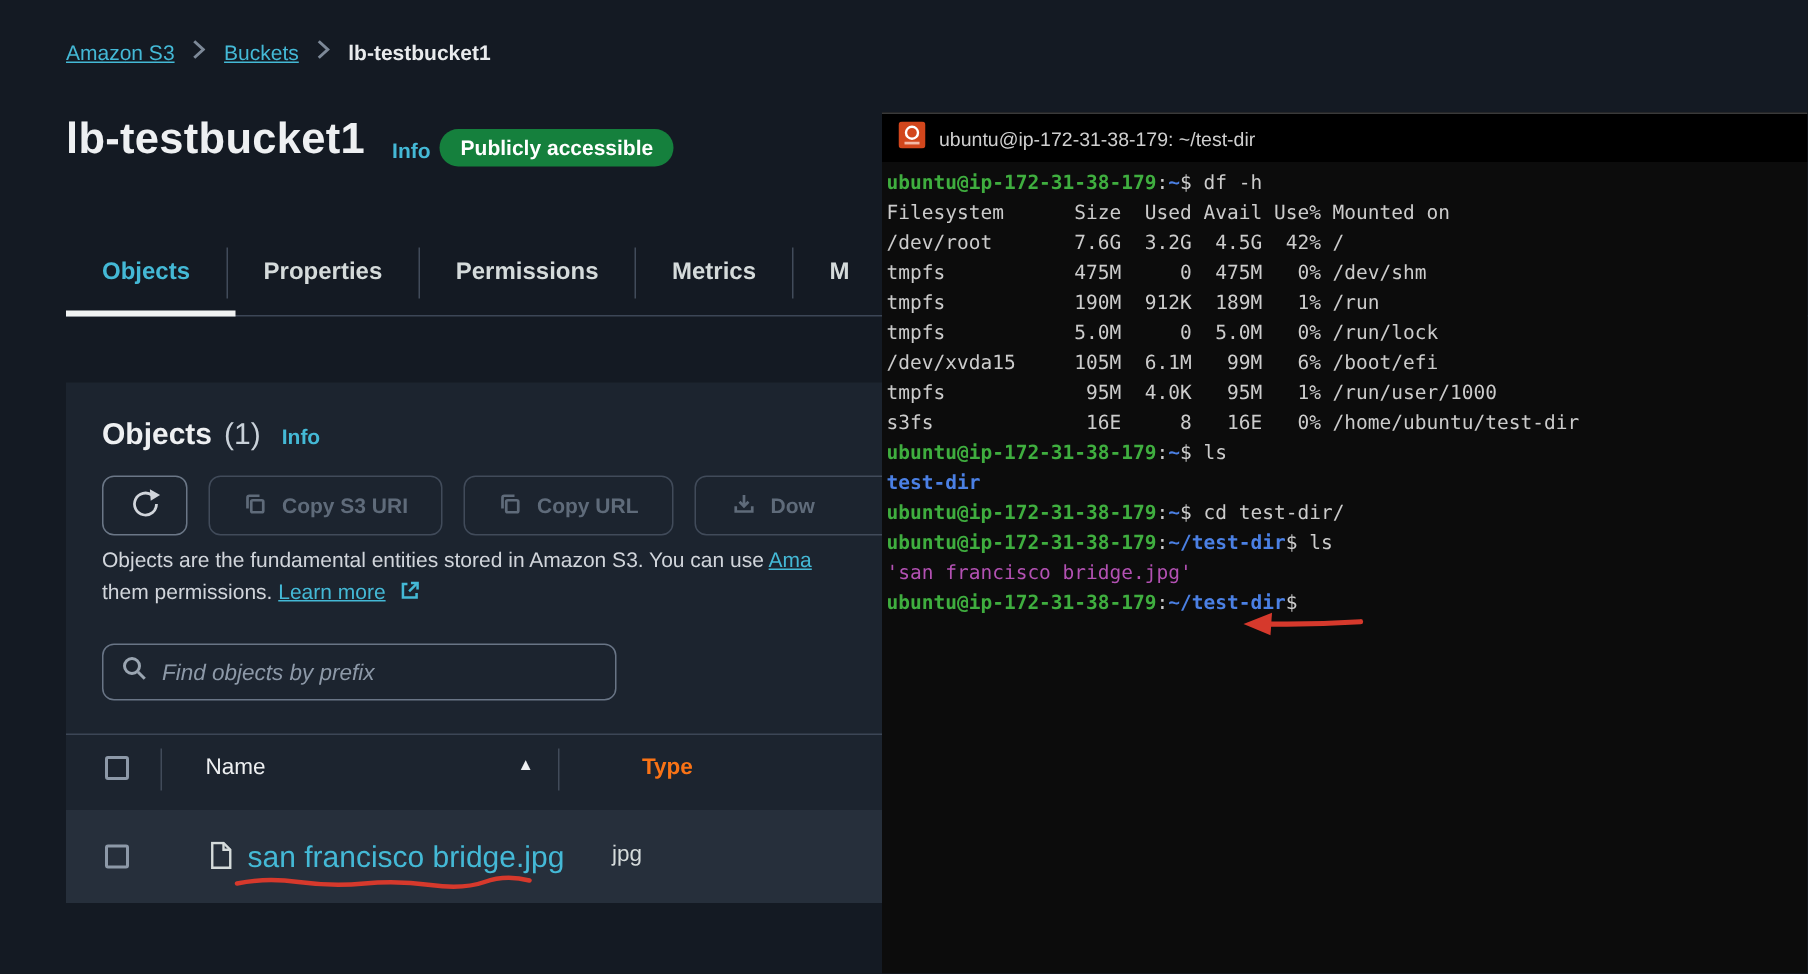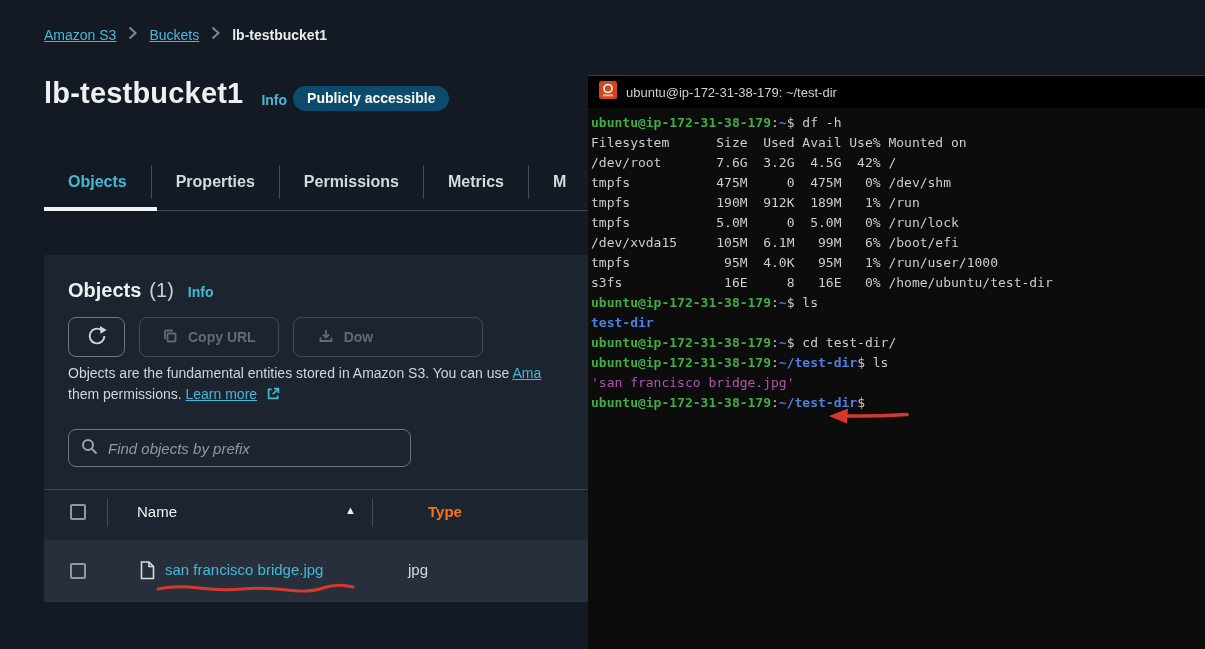--- a/index.html
+++ b/index.html
@@ -12,21 +12,21 @@
   }
   
   .breadcrumb { position:absolute; left:44px; top:26px; display:flex; align-items:center; gap:12px; font-size:14px;text-align:right; }
   .breadcrumb a { color:#44b9d6; text-decoration:underline; cursor:pointer; }
   .breadcrumb .current { color:#e9ebed; font-weight:bold; }
   .crumb-chev { display:inline-block; }
   
   .title-row { position:absolute; left:44px; top:76px; display:flex; align-items:center; }
   .title-row h1 { font-size:29px; font-weight:600; color:#eef0f2; letter-spacing:.2px; }
   .info-link { color:#44b9d6; font-size:14px; font-weight:bold; margin-left:18px; margin-top:12px; cursor:pointer; }
-  .badge { margin-left:6px; margin-top:10px; background:#0c4a6e; color:#fff; font-size:14px; font-weight:bold;
+  .badge { margin-left:6px; margin-top:10px; background:#15803d; color:#fff; font-size:14px; font-weight:bold;
            padding:4px 14px 5px; border-radius:999px; white-space:nowrap; }
   
   .tabs { position:absolute; left:44px; top:160px; display:flex; align-items:center; height:44px; }
   .tab { font-size:16px; font-weight:bold; color:#d5dbdb; padding:0 24px; cursor:pointer; white-space:nowrap; }
   .tab.active { color:#44b9d6; }
   .tab-divider { width:1px; height:34px; background:#414b5a; }
   .tabs-rule { position:absolute; left:44px; top:210px; width:1161px; height:1px; background:#3c4656; }
   .active-underline { position:absolute; left:44px; top:207px; width:113px; height:4px; background:#f1f3f3; }
   
   .card { position:absolute; left:44px; top:255px; width:1117px; height:347px; background:#1c242f; }
@@ -48,21 +48,21 @@
   .search-wrap input::placeholder { color:#8d99a8; font-style:italic; }
   
   .thead { position:absolute; left:0; top:234px; width:100%; height:45px; border-top:1px solid #3c4656; }
   .trow  { position:absolute; left:0; top:285px; width:100%; height:62px; background:#262f3b; }
   .checkbox { position:absolute; width:16px; height:16px; border:2px solid #8d99a8; border-radius:2px; background:transparent; cursor:pointer; }
   .col-div { position:absolute; width:1px; height:28px; background:#414b5a; }
   .th-name { position:absolute; left:93px; top:13px; font-size:15px; font-weight:normal; color:#eef0f2; cursor:pointer; }
   .sort-ic { position:absolute; left:301px; top:14px; font-size:11px; color:#eef0f2; }
   .th-type { position:absolute; left:364px; top:13px; font-size:15px; font-weight:bold; color:#f97316; cursor:pointer;margin-left:20px; }
   .file-ic { position:absolute; left:96px; top:21px; }
-  .obj-link { position:absolute; left:121px; top:21px; font-size:15px; color:#44b9d6; cursor:pointer; }
+  .obj-link { position:absolute; left:121px; top:21px; font-size:20px; color:#44b9d6; cursor:pointer; }
   .obj-type { position:absolute; left:364px; top:21px; font-size:15px; color:#d5dbdb; }
   .squiggle { position:absolute; left:155px; top:582px; }
   
   .terminal { position:absolute; left:588px; top:75px; width:617px; height:574px;
               background:#0c0c0c; border-top:1px solid #3a3a3a; z-index:5; }
   .term-titlebar { height:32px; background:#000; display:flex; align-items:center; padding-left:11px; }
   .term-title { color:#cfcfcf; font-size:13px; margin-left:9px; }
   .term-body { position:relative; padding:5px 0 0 3px; font-family:"DejaVu Sans Mono", monospace;
                font-size:13px; line-height:20px; cursor:text; }
   .term-line { white-space:pre; }
@@ -115,20 +115,29 @@
   </div>
 
   <div class="toolbar">
     <button class="btn icon-only">
       <span>
         <svg width="22" height="22" viewBox="0 0 24 24">
           <path d="M20,12 a8,8 0 1 1 -3.1,-6.3" fill="none" stroke="#d1d5db" stroke-width="2"></path>
           <polygon points="15.2,1.2 22.6,5.4 15.8,9.6" fill="#d1d5db"></polygon>
         </svg>
       </span>
+    </button>
+    <button class="btn">
+      <span>
+        <svg width="16" height="16" viewBox="0 0 16 16">
+          <rect x="5.5" y="5.5" width="8" height="8" rx="1" fill="none" stroke="#5f6b7a" stroke-width="1.8"></rect>
+          <path d="M3,11 V3.8 A1.3,1.3 0 0 1 4.3,2.5 H11" fill="none" stroke="#5f6b7a" stroke-width="1.8"></path>
+        </svg>
+      </span>
+      <span>Copy S3 URI</span>
     </button>
     <button class="btn">
       <span>
         <svg width="16" height="16" viewBox="0 0 16 16">
           <rect x="5.5" y="5.5" width="8" height="8" rx="1" fill="none" stroke="#5f6b7a" stroke-width="1.8"></rect>
           <path d="M3,11 V3.8 A1.3,1.3 0 0 1 4.3,2.5 H11" fill="none" stroke="#5f6b7a" stroke-width="1.8"></path>
         </svg>
       </span>
       <span>Copy URL</span>
     </button>

